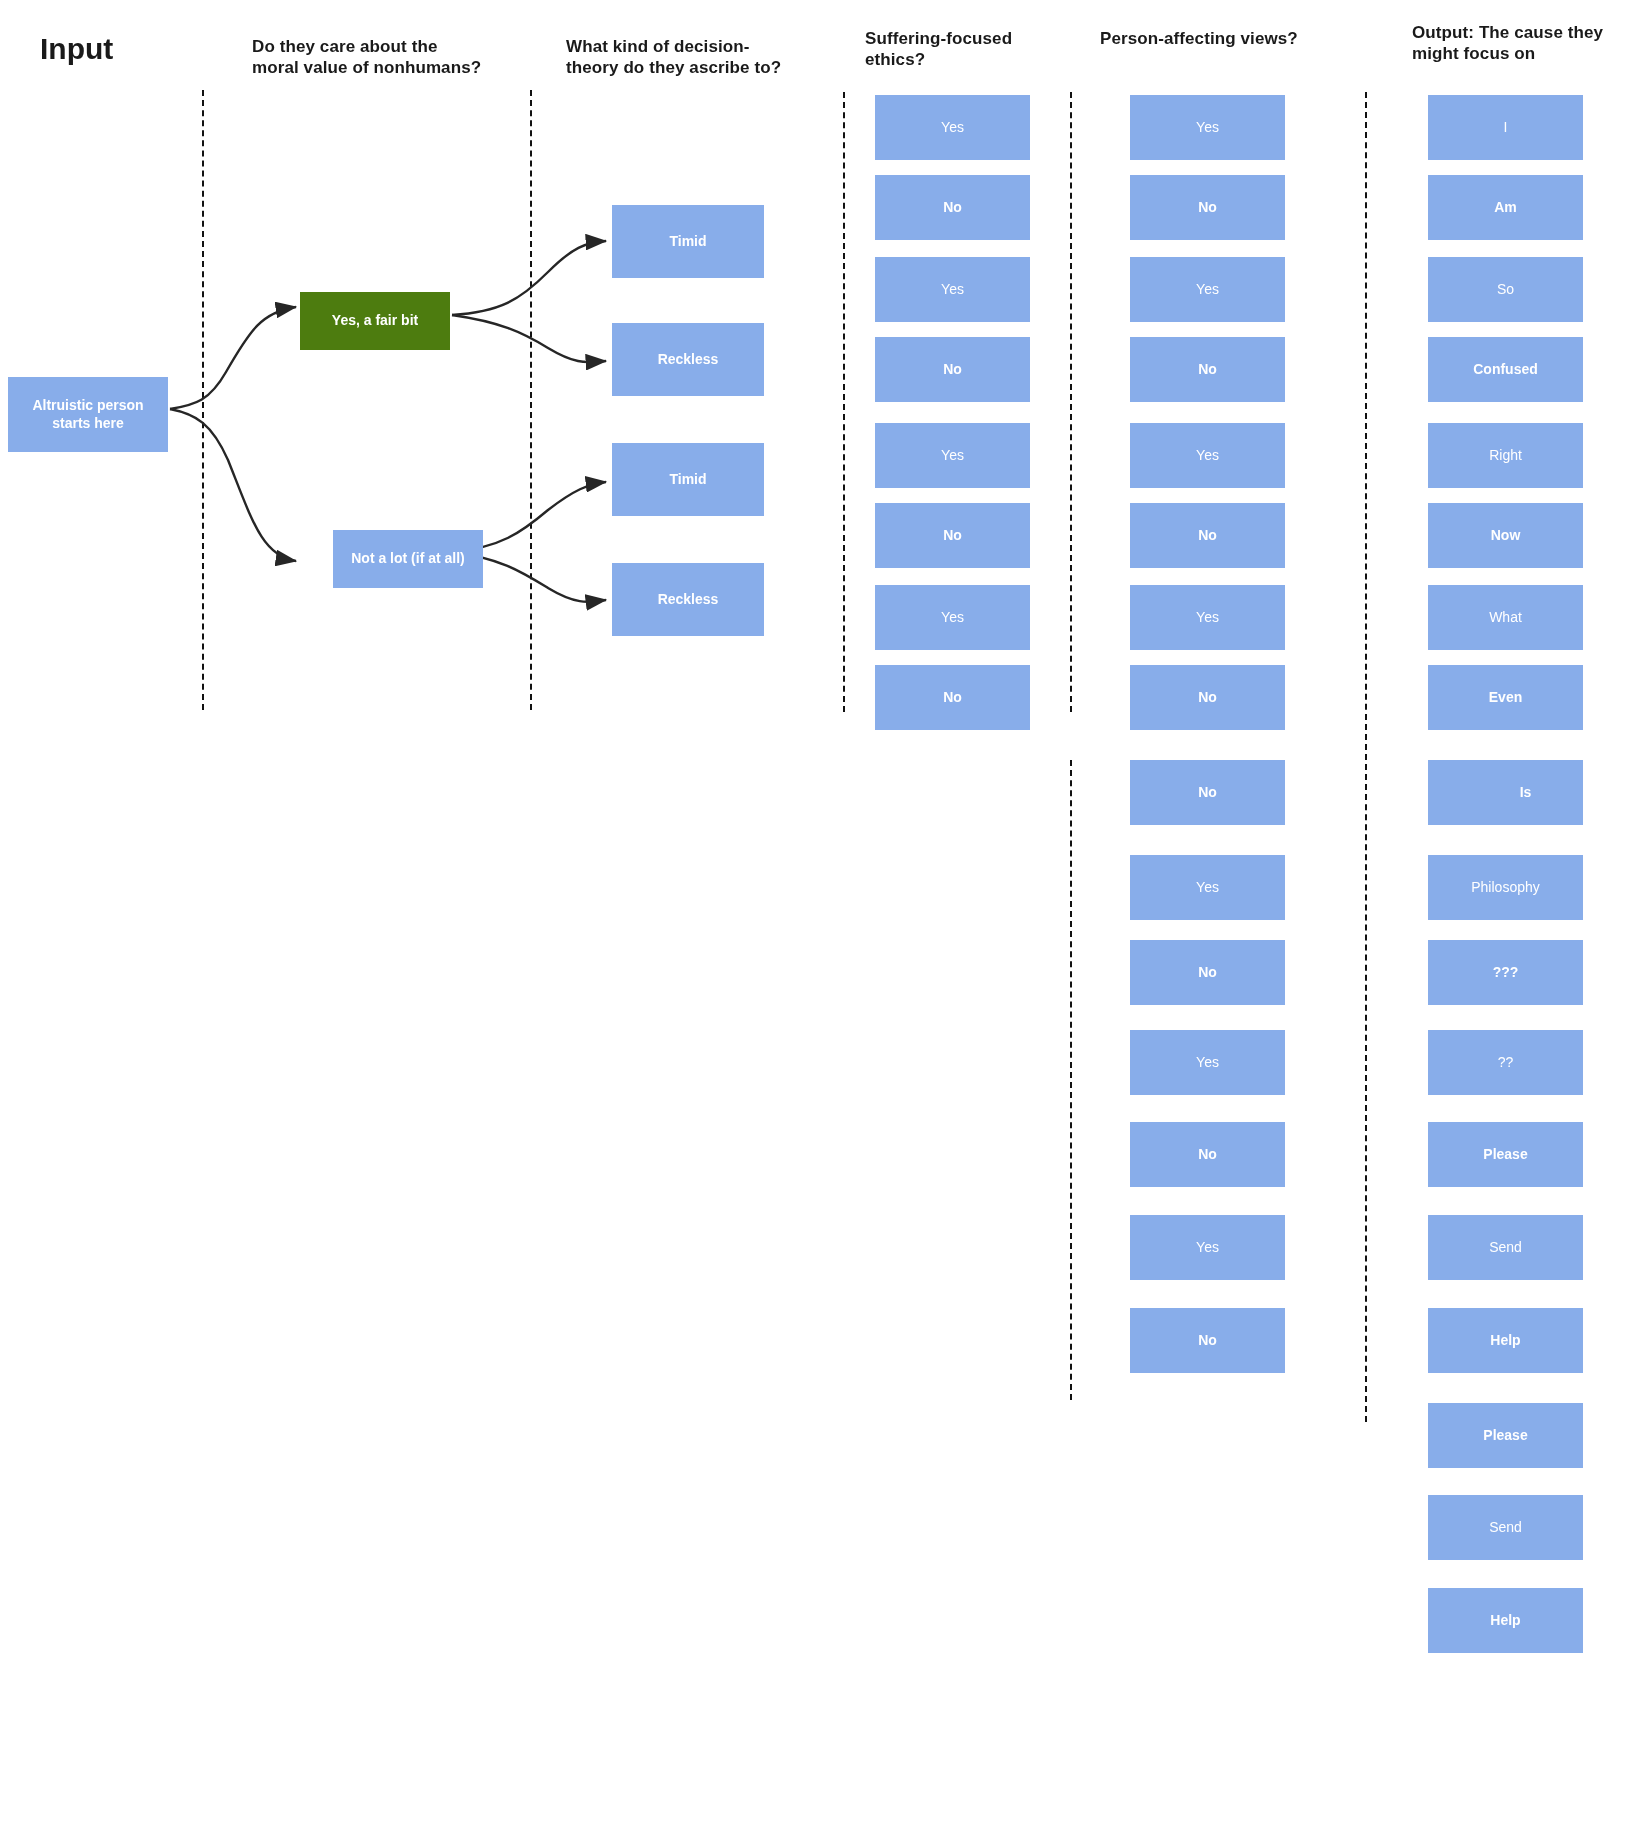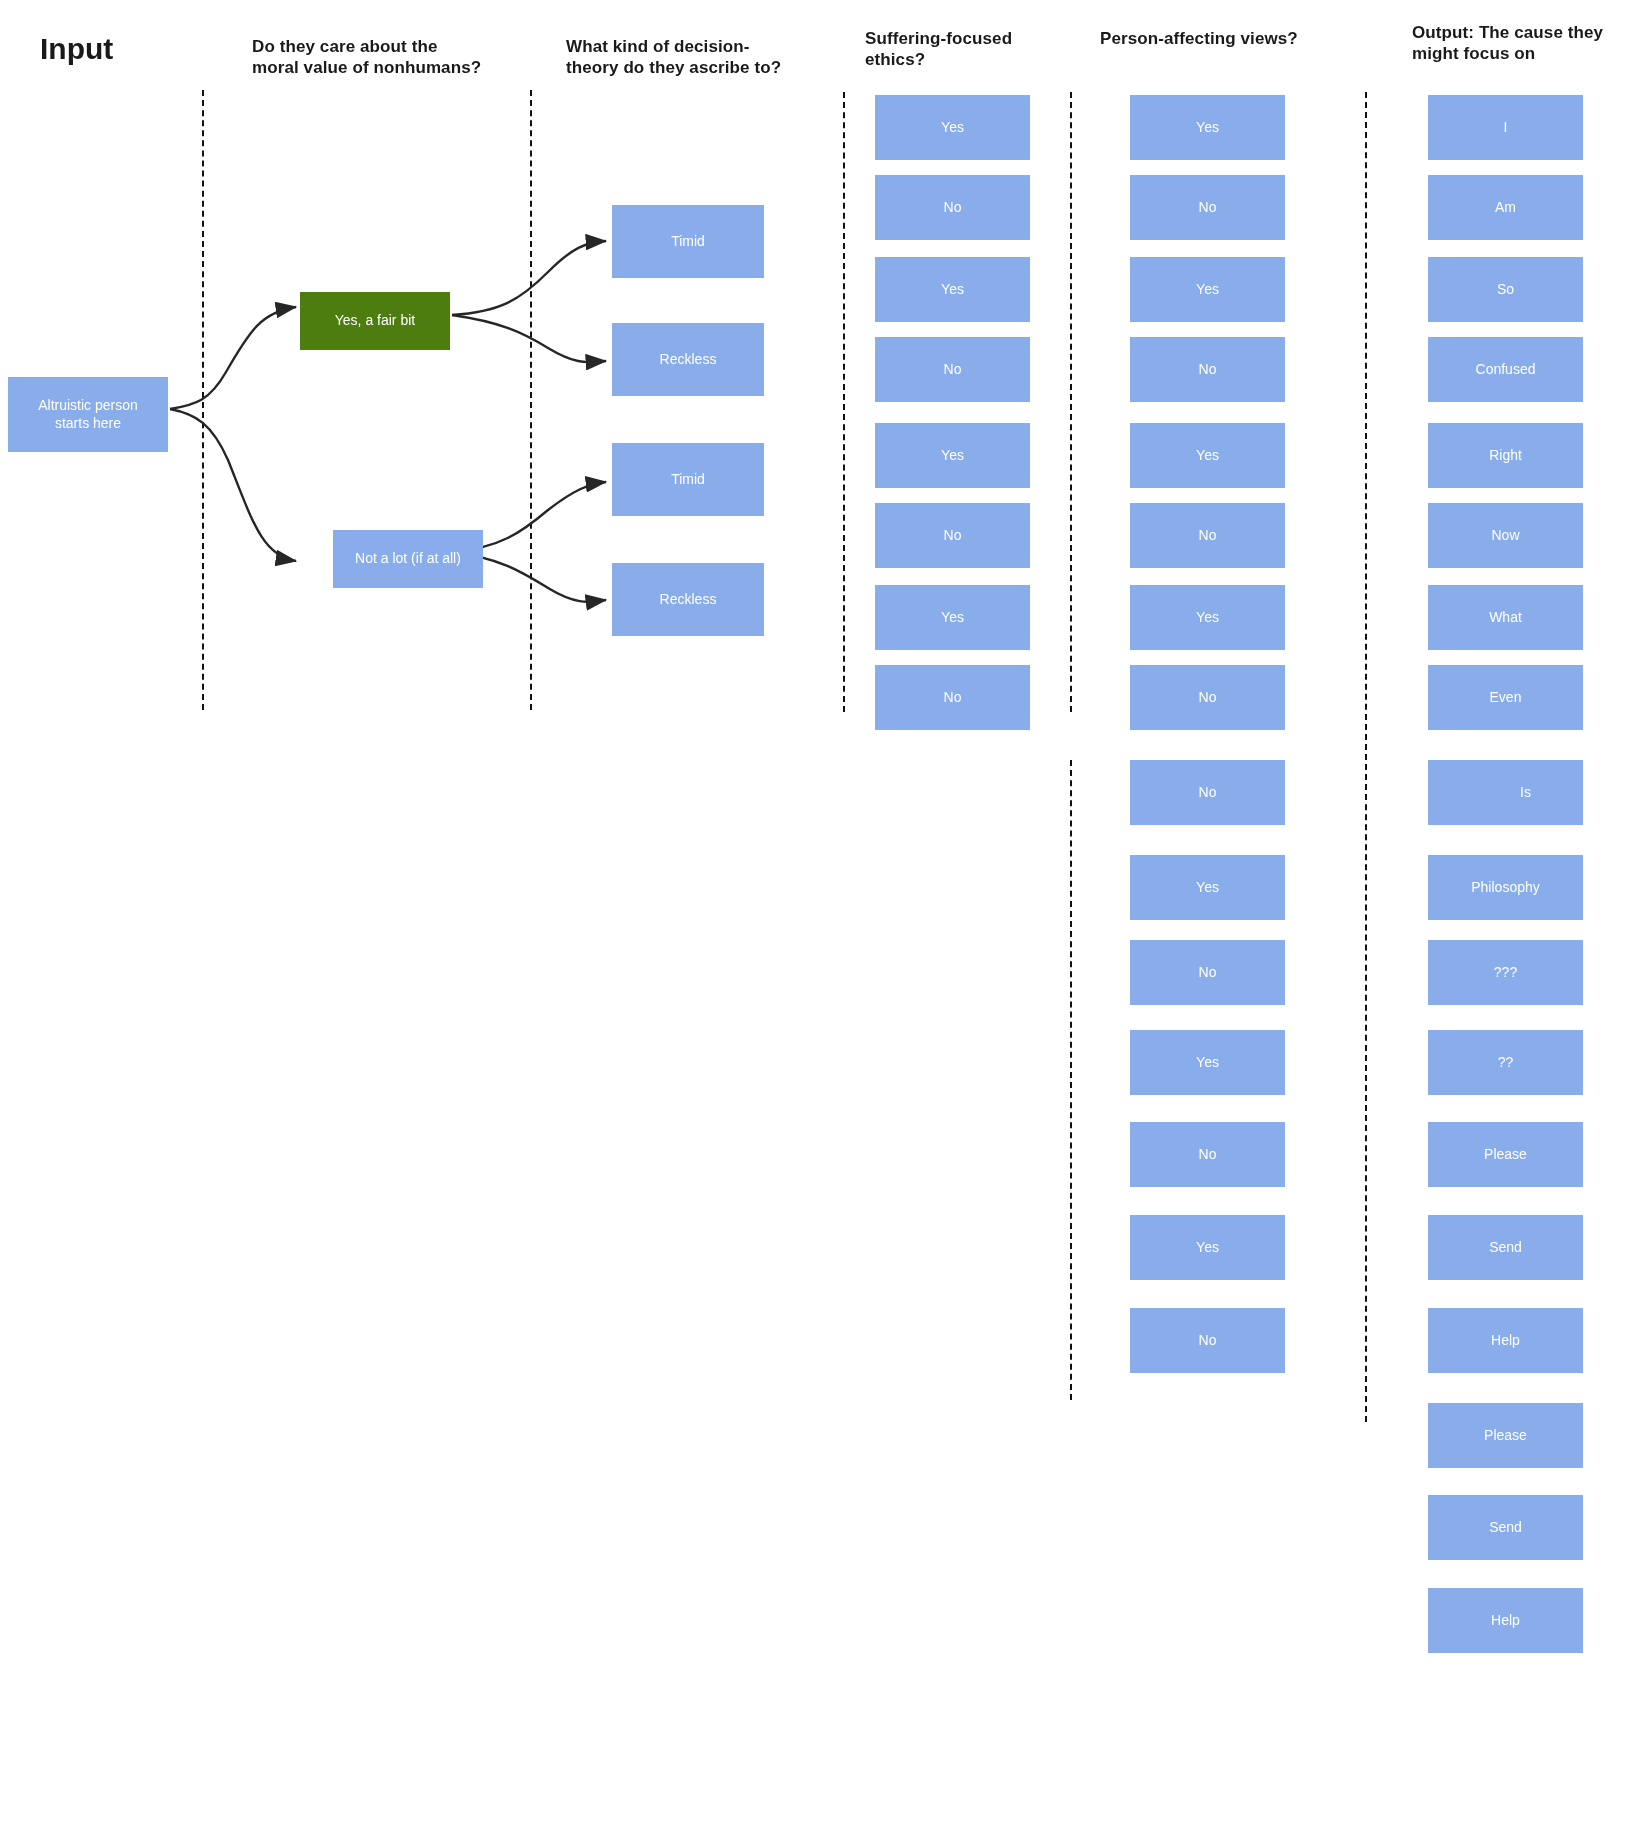--- a/index.html
+++ b/index.html
@@ -46,21 +46,21 @@
   
   .node {
     position: absolute;
     background: #88ADEA;
     color: #ffffff;
     display: flex;
     align-items: center;
     justify-content: center;
     text-align: center;
     font-size: 14px;
-    font-weight: normal;
+    font-weight: bold;
     line-height: 1.25;
     box-sizing: border-box;
     padding: 2px 4px;
     white-space: pre-line;
   }
   .node.plain {
     font-weight: normal;
   }
 
   

